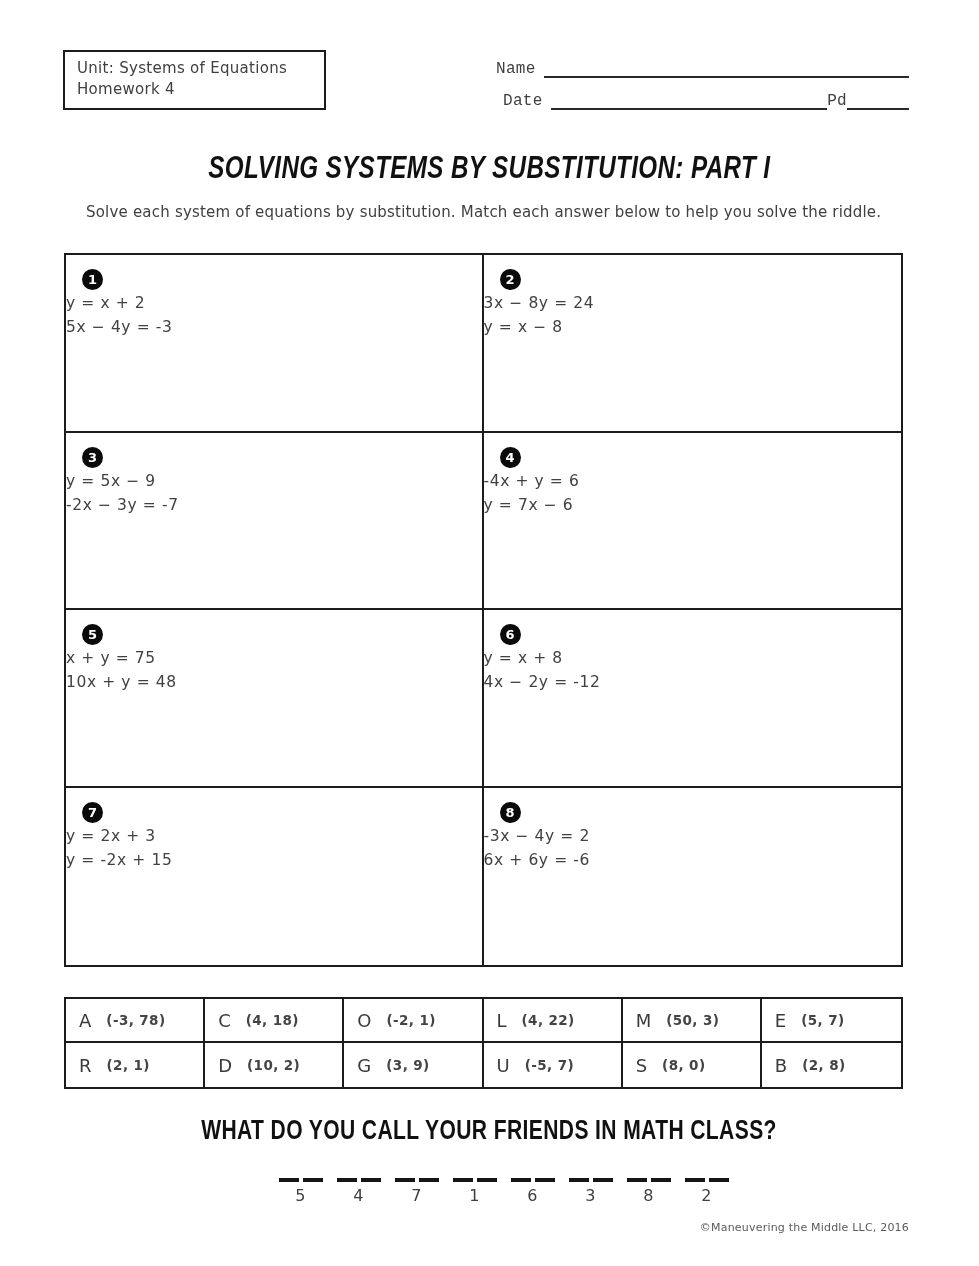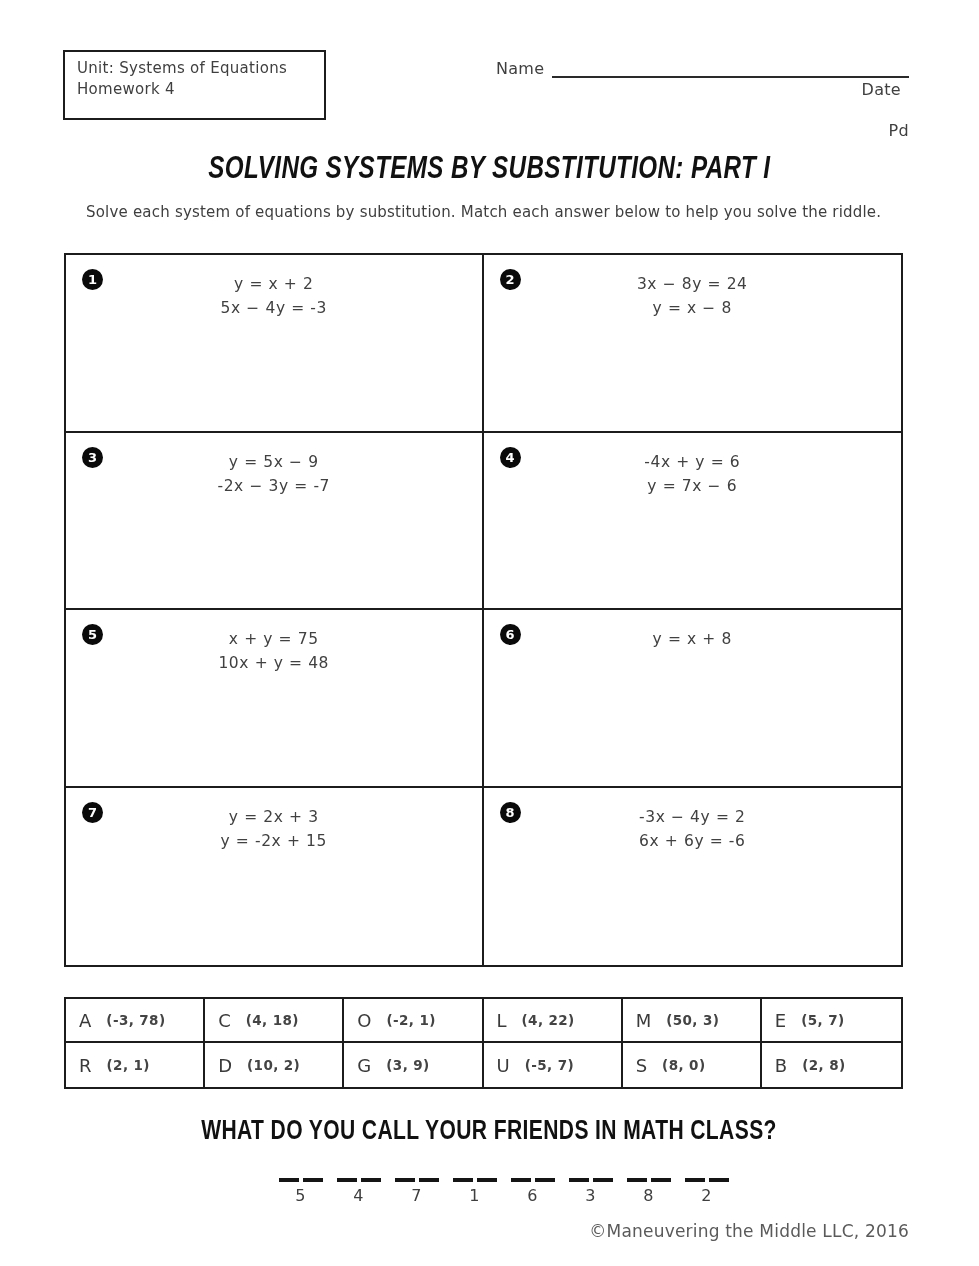--- a/index.html
+++ b/index.html
@@ -12,37 +12,37 @@
     background: #ffffff;
     font-family: "DejaVu Sans", sans-serif;
     color: #3f3f3f;
     overflow: hidden;
   }
 
   
   .unit-box {
     position: absolute;
     left: 63px; top: 50px;
-    width: 263px; height: 70px;
+    width: 263px; height: 60px;
     border: 2px solid #1c1c1c;
     padding: 6px 12px;
     font-size: 15px;
     line-height: 21px;
     letter-spacing: 0.3px;
   }
   .header-fields {
     position: absolute;
     left: 496px; top: 48px;
     width: 413px;
     font-size: 16px;
     letter-spacing: 0.3px;
   }
   .field-row { display: flex; align-items: flex-end; height: 30px; }
-  .field-row + .field-row { margin-top: 2px; flex-direction: column; }
-  .field-label { white-space: nowrap; padding-right: 8px; }
+  .field-row + .field-row { margin-top: 2px; }
+  .field-label { white-space: nowrap; padding-right: 8px; font-family: Liberation Mono, monospace; }
   .field-label.indent { padding-left: 7px; }
   .write-line {
     flex: 1 1 auto;
     border-bottom: 2px solid #2a2a2a;
     height: 22px;
   }
   .write-line.pd-line { flex: 0 0 62px; }
 
   
   .title-wrap { position: absolute; top: 150px; left: 0; width: 100%; text-align: center; font-style: italic; }
@@ -85,22 +85,22 @@
     width: 21px; height: 21px;
     border-radius: 50%;
     background: #0a0a0a;
     color: #ffffff;
     font-size: 13px;
     font-weight: bold;
     display: flex; align-items: center; justify-content: center;
     font-family: "DejaVu Sans", sans-serif;
   }
   .equations {
-    margin-top: 17px;
-    text-align: center;
+    margin-top: 36px;
+    text-align: left;
     font-size: 15.5px;
     line-height: 24px;
     letter-spacing: 0.6px;
     color: #414141;
   }
 
   
   .answer-table {
     position: absolute;
     left: 64px; top: 997px;
@@ -136,21 +136,21 @@
   }
   .blank { display: flex; flex-direction: column; align-items: center; width: 46px; }
   .blank-line { display: flex; gap: 4px; }
   .dash { width: 20px; height: 4px; background: #151515; }
   .blank-number { margin-top: 4px; font-size: 16px; color: #3f3f3f; letter-spacing: 0.5px; }
 
   
   .copyright {
     position: absolute;
     right: 70px; top: 1221px;
-    font-size: 17px;
+    font-size: 11px;
     color: #5a5a5a;
     letter-spacing: 0.2px;
   }
 </style>
 </head>
 <body>
 
 <div class="page">
 
   <div class="unit-box">
@@ -212,20 +212,21 @@
       <span class="num-badge">5</span>
       <div class="equations">
         <div>x + y = 75</div>
         <div>10x + y = 48</div>
       </div>
     </div>
     <div class="pcell row-mid">
       <span class="num-badge">6</span>
       <div class="equations">
         <div>y = x + 8</div>
+        <div>4x − 2y = -12</div>
       </div>
     </div>
 
     <div class="pcell col-left">
       <span class="num-badge">7</span>
       <div class="equations">
         <div>y = 2x + 3</div>
         <div>y = -2x + 15</div>
       </div>
     </div>

